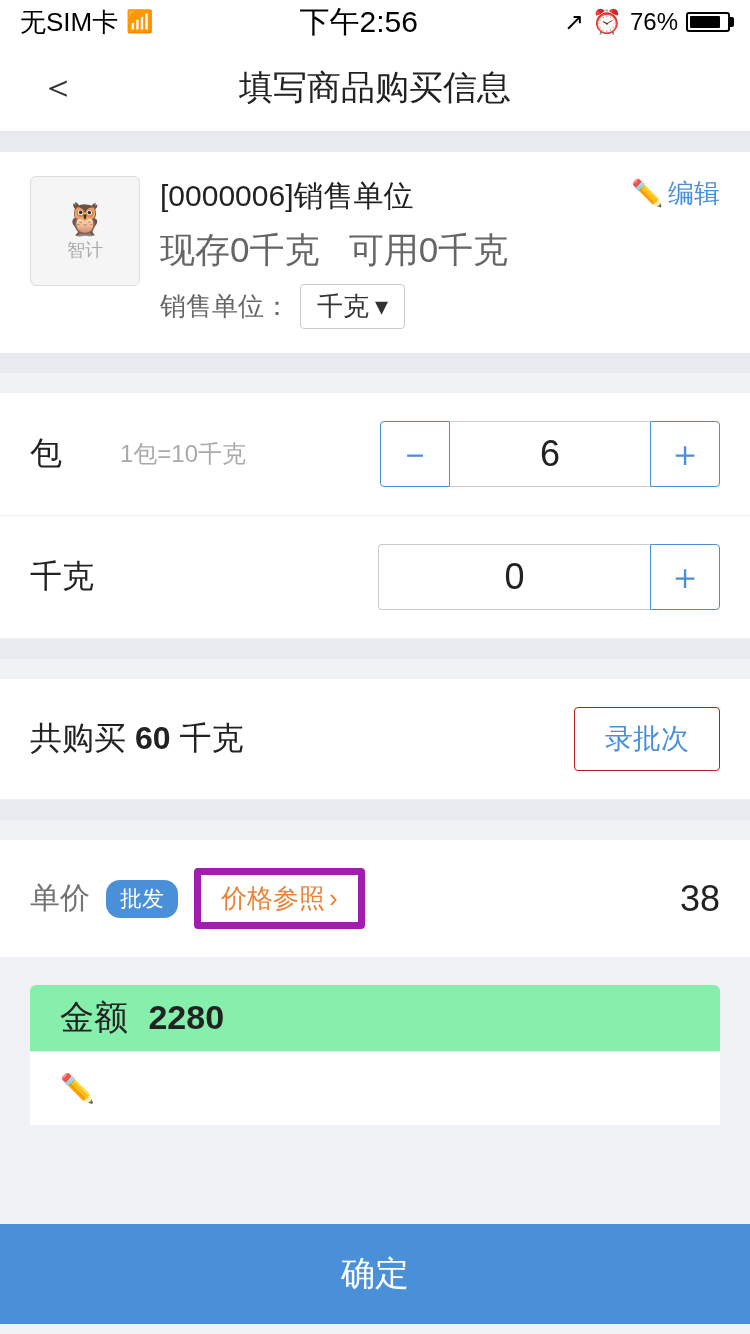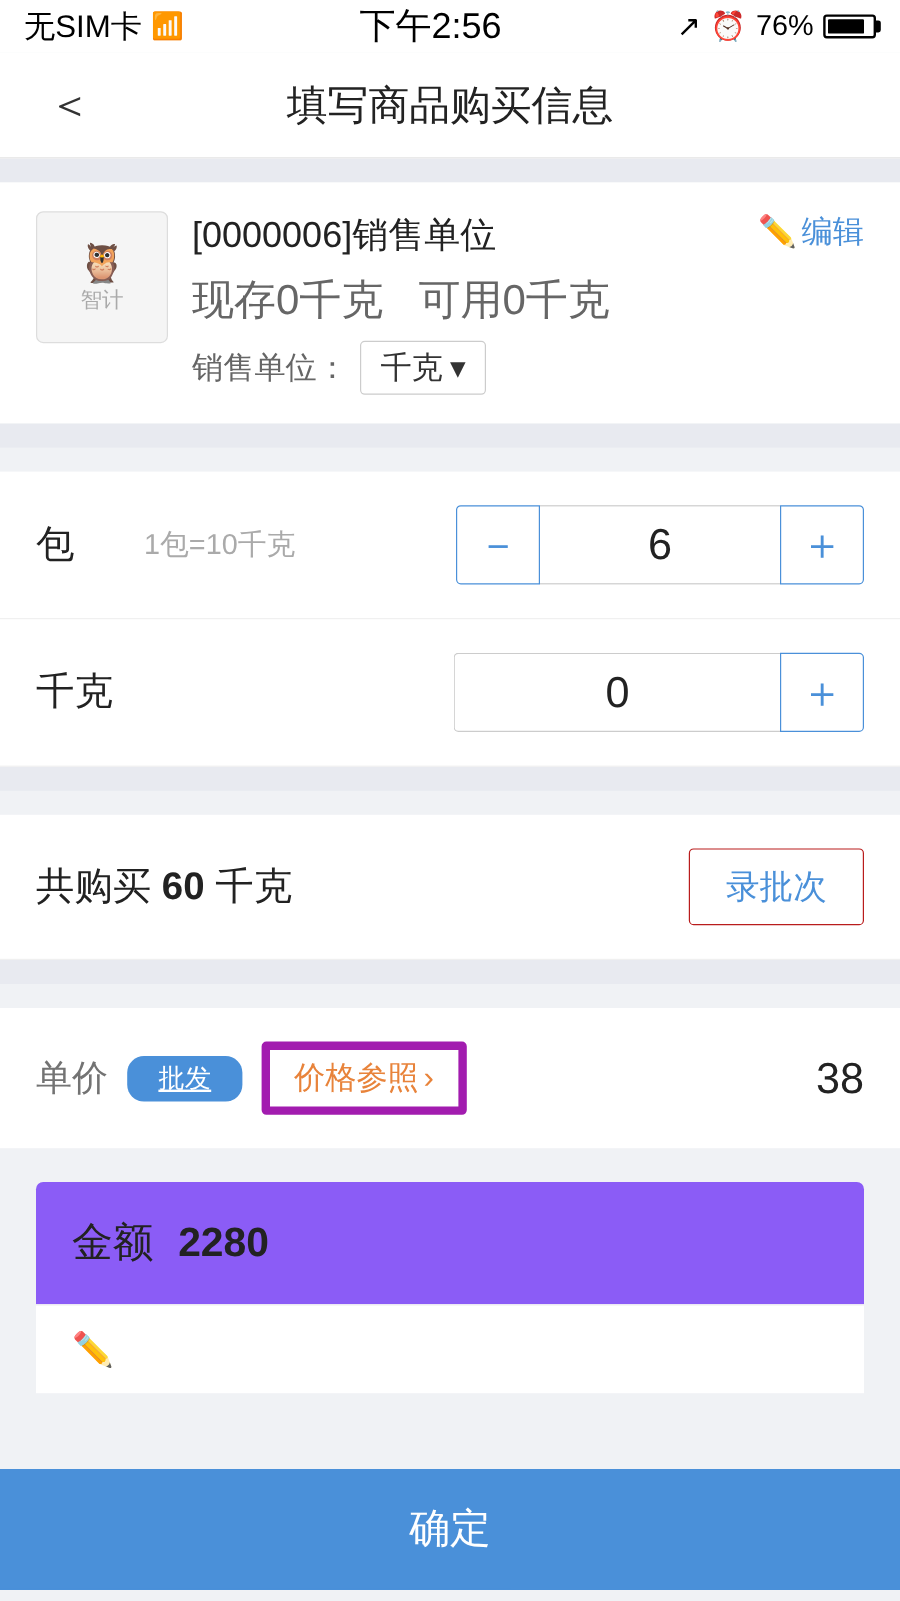--- a/index.html
+++ b/index.html
@@ -254,23 +254,22 @@
     }
     .price-label {
       font-size: 30px;
       color: #737373;
       font-weight: 500;
     }
     .price-badge {
       background: #4a90d9;
       color: #fff;
       font-size: 22px;
-      padding: 4px 26px;
+      padding: 4px 14px;
       border-radius: 14px;
-      text-decoration: underline;
     }
     .price-ref-btn {
       border: 7px solid #a21caf;
       color: #e8833a;
       background: #fff;
       font-size: 26px;
       padding: 6px 20px;
       border-radius: 4px;
       display: flex;
       align-items: center;
@@ -283,22 +282,22 @@
       color: #222;
       font-weight: 500;
     }
 
     
     .amount-section {
       background: #f0f2f5;
       padding: 28px 30px 0;
     }
     .amount-row {
-      background: #8b5cf6;
-      padding: 28px 30px;
+      background: #86efac;
+      padding: 10px 30px;
       border-radius: 6px 6px 0 0;
     }
     .amount-label {
       font-size: 34px;
       color: #222;
       font-weight: 500;
     }
     .amount-value {
       font-size: 34px;
       color: #222;

